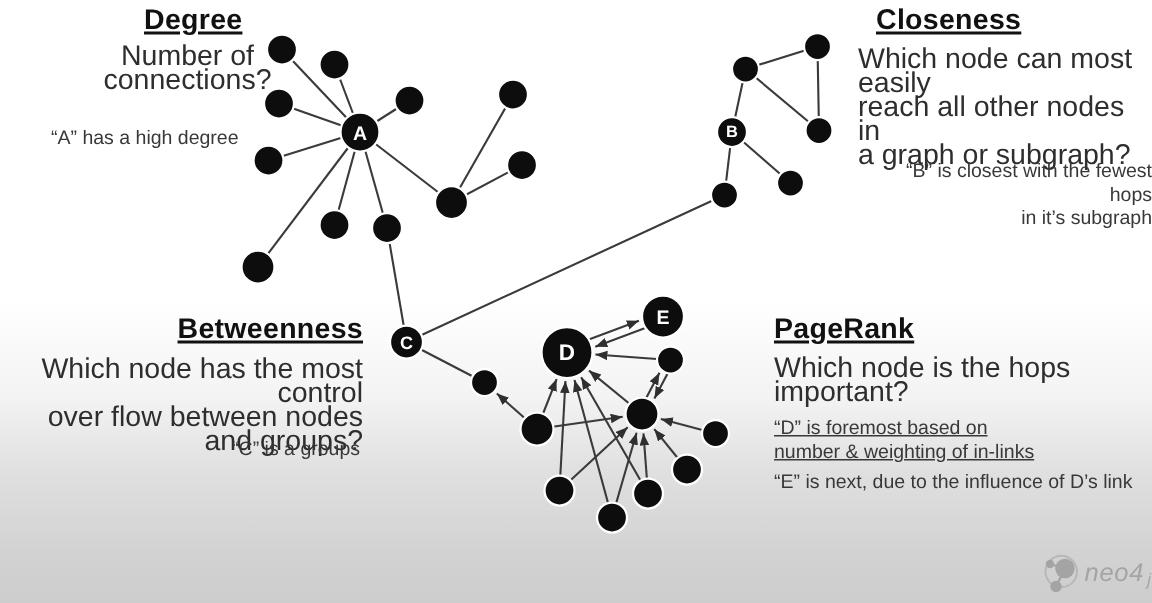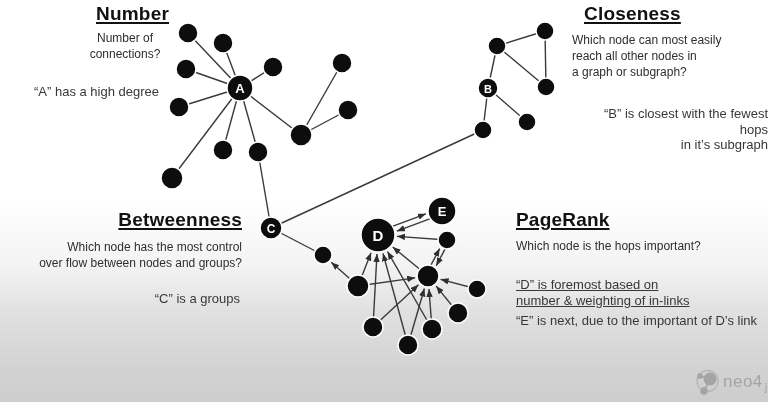--- a/index.html
+++ b/index.html
@@ -7,28 +7,28 @@
     position:relative;width:768px;height:402px;overflow:hidden;
     background:linear-gradient(180deg,#ffffff 0%,#ffffff 50%,#f3f3f3 66%,#e0e0e0 78%,#d2d2d2 92%,#cdcdcd 100%);
     font-family:"Liberation Sans",sans-serif;
   }
   .abs{position:absolute;}
   .heading{
     font-size:19px;font-weight:bold;color:#111;
     text-decoration:underline;text-decoration-thickness:2px;text-underline-offset:2px;
     letter-spacing:.2px;white-space:nowrap;
   }
-  .qtext{font-size:12px;line-height:16px;color:#2e2e2e;white-space:pre-line;}
+  .qtext{font-size:19px;line-height:16px;color:#2e2e2e;white-space:pre-line;}
   .note{font-size:13px;line-height:15.5px;color:#383838;white-space:pre-line;}
   .ta-c{text-align:center;}
   .ta-r{text-align:right;}
   #graph-svg{position:absolute;left:0;top:0;width:768px;height:402px;}
   #watermark{
     position:absolute;left:694px;top:368px;display:flex;align-items:center;gap:2px;
-    color:#9d9d9d;opacity:.85;
+    color:#9d9d9d;opacity:.85;font-style:italic;
   }
   #watermark .brand{font-size:17px;letter-spacing:.5px;}
   #watermark .suffix{font-size:11px;align-self:flex-end;padding-bottom:3px;}
 </style>
 </head>
 <body>
 
 <div id="slide">
 
   <svg id="graph-svg" viewBox="0 0 768 402" xmlns="http://www.w3.org/2000/svg">
@@ -108,42 +108,42 @@
         <circle cx="358" cy="286" r="11" fill="#0d0d0d" stroke="#ffffff" stroke-width="1.5"></circle>
         <circle cx="323" cy="255" r="9" fill="#0d0d0d" stroke="#ffffff" stroke-width="1.5"></circle>
         <circle cx="373" cy="327" r="10" fill="#0d0d0d" stroke="#ffffff" stroke-width="1.5"></circle>
         <circle cx="408" cy="345" r="10" fill="#0d0d0d" stroke="#ffffff" stroke-width="1.5"></circle>
         <circle cx="432" cy="329" r="10" fill="#0d0d0d" stroke="#ffffff" stroke-width="1.5"></circle>
         <circle cx="458" cy="313" r="10" fill="#0d0d0d" stroke="#ffffff" stroke-width="1.5"></circle>
         <circle cx="477" cy="289" r="9" fill="#0d0d0d" stroke="#ffffff" stroke-width="1.5"></circle>
       </g>
   </svg>
 
-  <div class="abs heading" style="left:96px;top:3px;">Number</div>
+  <div class="abs heading" style="left:96px;top:3px;">Degree</div>
   <div class="abs qtext ta-c" style="left:30px;top:30px;width:190px;">Number of
 connections?</div>
   <div class="abs note" style="left:34px;top:84px;">“A” has a high degree</div>
 
   <div class="abs heading" style="left:572px;top:3px;margin-left:12px;">Closeness</div>
   <div class="abs qtext" style="left:572px;top:32px;">Which node can most easily
 reach all other nodes in
 a graph or subgraph?</div>
   <div class="abs note" style="left:573px;top:106px;text-align:right;">“B” is closest with the fewest hops
 in it’s subgraph</div>
 
   <div class="abs heading" style="right:526px;top:209px;">Betweenness</div>
   <div class="abs qtext ta-r" style="right:526px;top:239px;width:240px;">Which node has the most control
 over flow between nodes and groups?</div>
   <div class="abs note ta-r" style="right:528px;top:291px;">“C” is a groups</div>
 
   <div class="abs heading" style="left:516px;top:209px;">PageRank</div>
   <div class="abs qtext" style="left:516px;top:238px;">Which node is the hops important?</div>
   <div class="abs note" style="left:516px;top:277px;text-decoration:underline;">“D” is foremost based on
 number &amp; weighting of in-links</div>
-  <div class="abs note" style="left:516px;top:313px;">“E” is next, due to the important of D’s link</div>
+  <div class="abs note" style="left:516px;top:313px;">“E” is next, due to the influence of D’s link</div>
 
   <div id="watermark">
     <svg width="27" height="28" viewBox="0 0 27 28">
       <circle cx="13.5" cy="13" r="10.5" fill="none" stroke="#b3b3b3" stroke-width="1.3"></circle>
       <line x1="16" y1="11" x2="6" y2="8" stroke="#9d9d9d" stroke-width="1.5"></line>
       <line x1="16" y1="11" x2="10" y2="23" stroke="#9d9d9d" stroke-width="1.5"></line>
       <circle cx="16" cy="11" r="6.5" fill="#9d9d9d"></circle>
       <circle cx="6" cy="8" r="2.8" fill="#9d9d9d"></circle>
       <circle cx="10" cy="23" r="3.8" fill="#9d9d9d"></circle>
     </svg>

